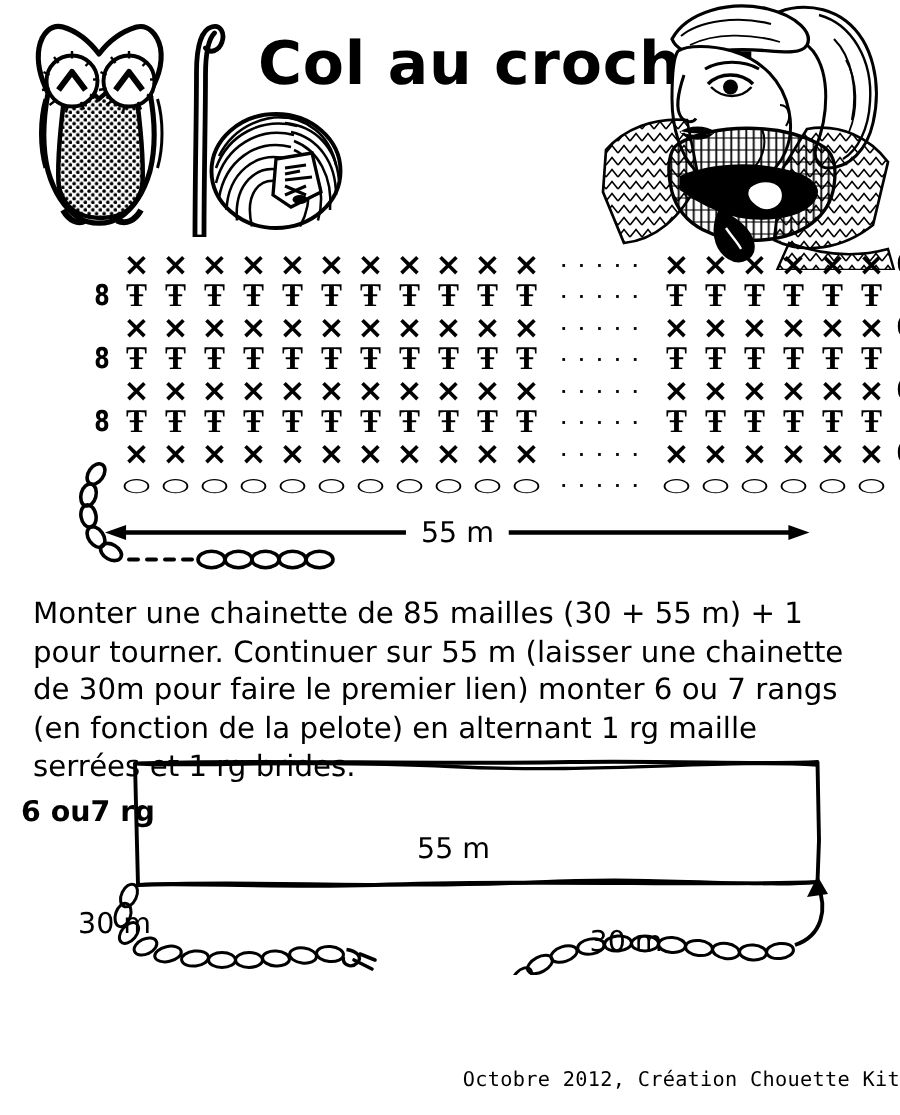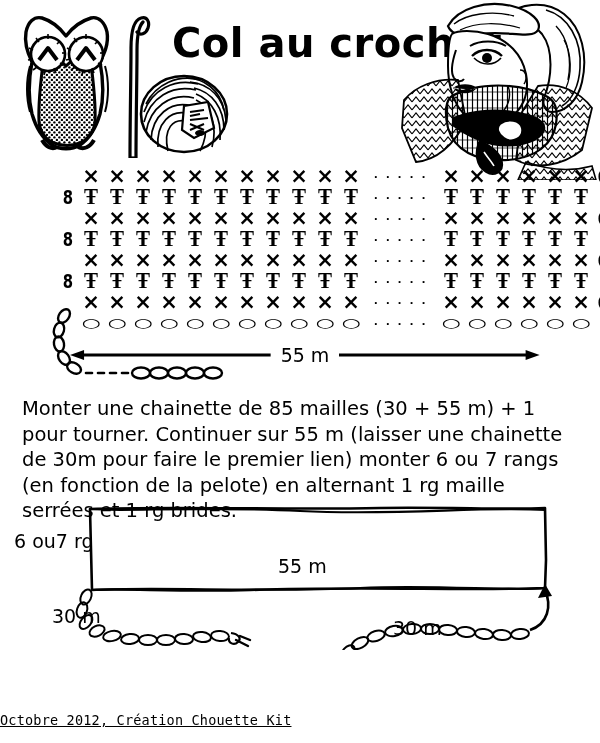--- a/index.html
+++ b/index.html
@@ -162,36 +162,35 @@
     position: absolute;
     left: 0; top: 500px;
     width: 600px; height: 150px;
   }
   .sch-label {
     position: absolute;
     font-size: 19px;
     font-family: "DejaVu Sans", sans-serif;
     white-space: nowrap;
   }
-  #lbl-rows { left: 14px; top: 530px; }
+  #lbl-rows { left: 14px; top: 530px; font-weight: bold; }
   #lbl-55 { left: 278px; top: 555px; }
   #lbl-30a { left: 52px; top: 605px; }
   #lbl-30b { left: 393px; top: 617px; }
 
   
   .footer {
     position: absolute;
     left: 0; top: 712px;
     width: 600px;
-    text-align: left;
+    text-align: right;
     font-family: "DejaVu Sans Mono", monospace;
     font-size: 13.5px;
     letter-spacing: 0.2px;
     color: #000;
-    text-decoration: underline;
   }
 </style>
 </head>
 <body>
 
 <div class="page">
 
   <div class="header">
 
     <svg class="owl-art" viewBox="0 0 120 150">

